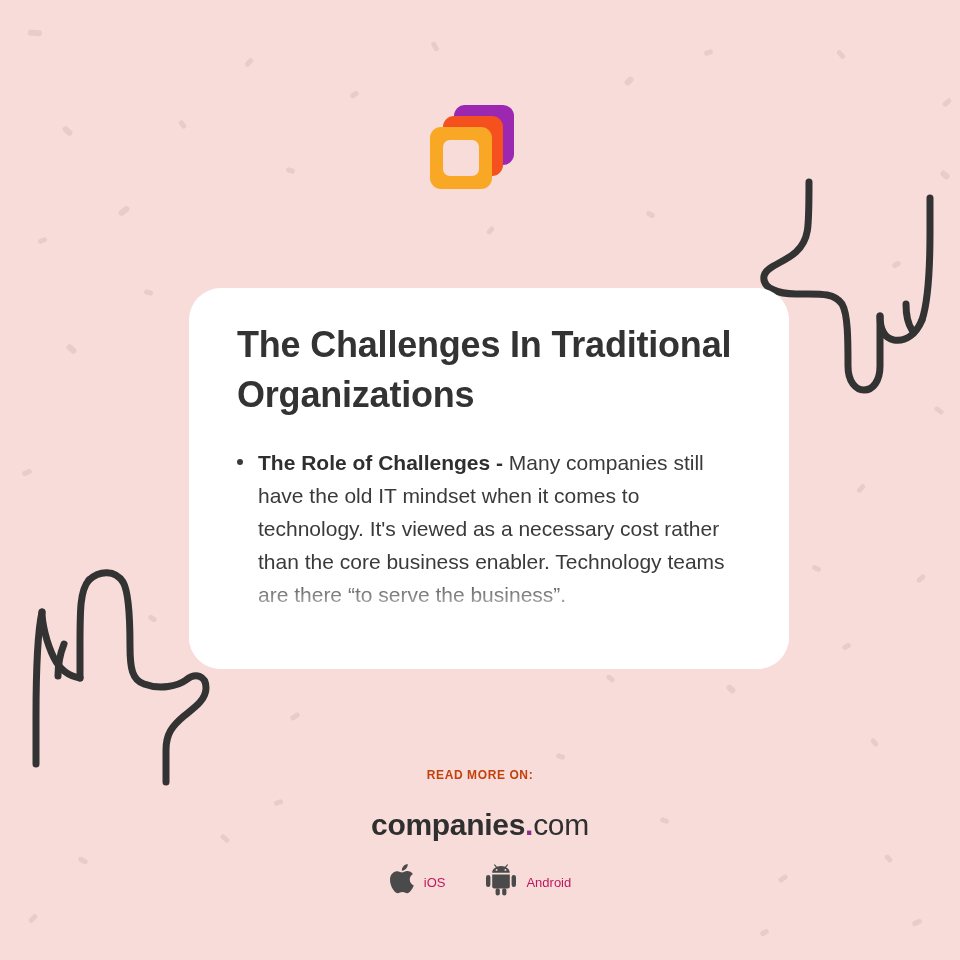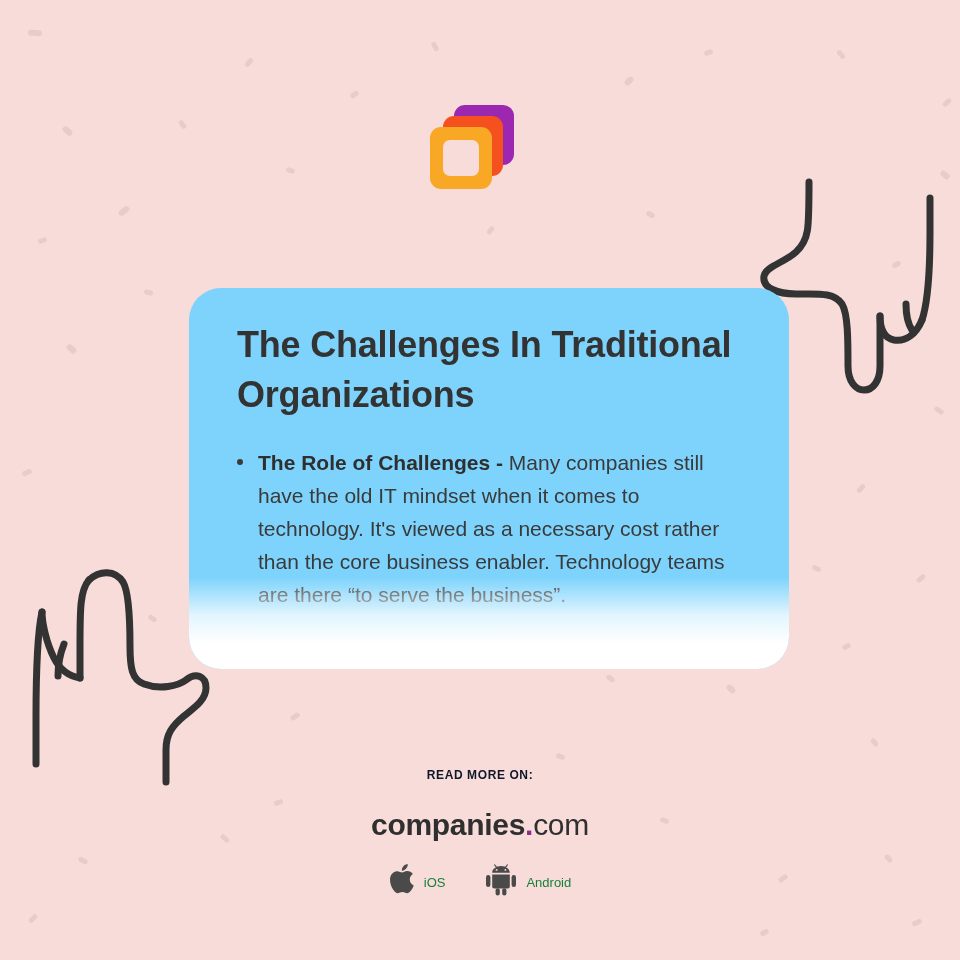--- a/index.html
+++ b/index.html
@@ -83,21 +83,21 @@
     border-radius: 7px;
   }
 
   
   #card {
     position: absolute;
     left: 189px;
     top: 288px;
     width: 600px;
     height: 381px;
-    background: #7dd3fc;
+    background: #ffffff;
     border-radius: 32px;
     overflow: hidden;
   }
   #card-inner {
     padding: 32px 48px 0 48px;
   }
   #card-title {
     margin: 0;
     font-size: 36px;
     line-height: 50px;
@@ -144,21 +144,21 @@
     position: absolute;
     left: 0;
     right: 0;
     top: 768px;
     text-align: center;
   }
   #read-more-label {
     font-size: 12px;
     font-weight: bold;
     letter-spacing: 0.6px;
-    color: #0f172a;
+    color: #c2410c;
   }
   #brand-wordmark {
     margin-top: 26px;
     font-size: 30px;
     color: #2f2f2f;
     letter-spacing: -0.3px;
   }
   #brand-name { font-weight: bold; }
   #brand-dot {
     color: #8a2f8d;
@@ -173,21 +173,21 @@
     align-items: center;
     gap: 40px;
   }
   .store-badge {
     display: flex;
     align-items: center;
     gap: 9px;
   }
   .store-label {
     font-size: 13px;
-    color: #15803d;
+    color: #be185d;
   }
 </style>
 </head>
 <body>
 
 <div id="stage">
 
   <div id="confetti-layer">
       <div class="speck" style="left: 28px; top: 30px; width: 14px; height: 6px; background: rgb(233, 203, 199); transform: rotate(2deg);"></div>
       <div class="speck" style="left: 62px; top: 128px; width: 11px; height: 6px; background: rgb(233, 203, 199); transform: rotate(42deg);"></div>

